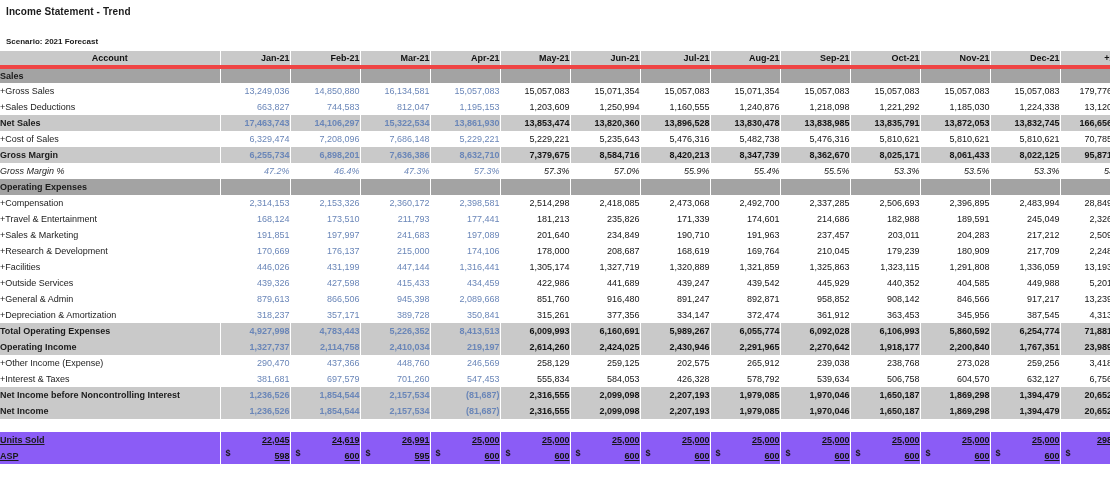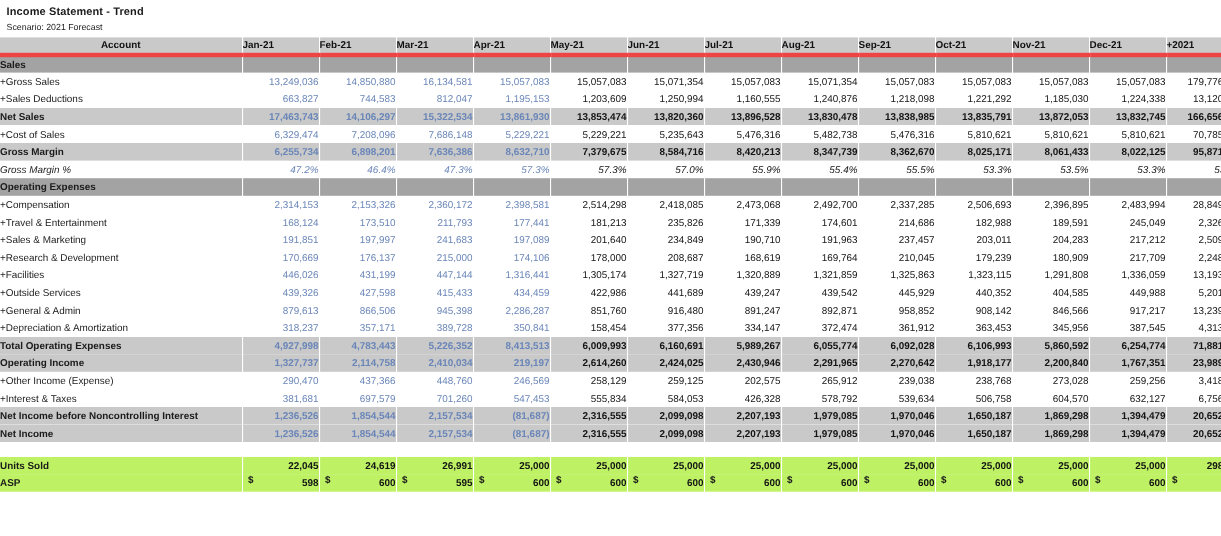--- a/index.html
+++ b/index.html
@@ -25,24 +25,24 @@
   }
   .doc-title {
     font-size: 10px;
     font-weight: bold;
     color: #1b1b1b;
     letter-spacing: 0.1px;
     line-height: 13px;
   }
   .doc-scenario {
     font-size: 8px;
-    font-weight: normal;
+    font-weight: bold;
     color: #1b1b1b;
     line-height: 12px;
-    margin-top: 1px;
+    margin-top: 18px;
   }
   table.grid {
     border-collapse: collapse;
     width: 1110px;
     table-layout: fixed;
     margin-top: 3px;
   }
   table.grid td, table.grid th {
     padding: 0;
     margin: 0;
@@ -61,42 +61,42 @@
   
   thead th {
     background: #c9c9c9;
     color: #111111;
     font-weight: bold;
     font-size: 9px;
     height: 17px;
     border-bottom: 4px solid #ef4444;
   }
   th.acct-h { text-align: center; }
-  th.num-h  { text-align: left; }
+  th.num-h  { text-align: right; }
 
   
   td.acct {
     text-align: left;
     padding-left: 6px;
     color: #1b1b1b;
   }
   td.num {
     text-align: right;
     padding-right: 7px;
     color: #1b1b1b;
     font-variant-numeric: tabular-nums;
   }
 
   
   tr.r-section td { background: #a3a3a3; font-weight: bold; }
   tr.r-sub     td { background: #ffffff; font-weight: normal; }
   tr.r-subtot  td { background: #c9c9c9; font-weight: bold; }
   tr.r-pct     td { background: #ffffff; font-style: italic; font-weight: normal; }
   tr.r-blank   td { background: #ffffff; height: 13px; border-right-color:#ffffff;}
-  tr.r-stat    td { background: #bef264; font-weight: bold; }
+  tr.r-stat    td { background: #8b5cf6; font-weight: bold; text-decoration: underline; }
 
   
   .v-blue  { color: #6a86b8; }
   .v-black { color: #141414; }
 
   
   td.cur {
     position: relative;
     text-align: right;
     padding-right: 7px;
@@ -376,38 +376,38 @@
           <td class="num"><span class="v-black">440,352</span></td>
           <td class="num"><span class="v-black">404,585</span></td>
           <td class="num"><span class="v-black">449,988</span></td>
           <td class="num"><span class="v-black">5,201,133</span></td>
         </tr>
         <tr class="r-sub">
           <td class="acct">+General &amp; Admin</td>
           <td class="num"><span class="v-blue">879,613</span></td>
           <td class="num"><span class="v-blue">866,506</span></td>
           <td class="num"><span class="v-blue">945,398</span></td>
-          <td class="num"><span class="v-blue">2,286,287</span></td>
+          <td class="num"><span class="v-blue">2,089,668</span></td>
           <td class="num"><span class="v-black">851,760</span></td>
           <td class="num"><span class="v-black">916,480</span></td>
           <td class="num"><span class="v-black">891,247</span></td>
           <td class="num"><span class="v-black">892,871</span></td>
           <td class="num"><span class="v-black">958,852</span></td>
           <td class="num"><span class="v-black">908,142</span></td>
           <td class="num"><span class="v-black">846,566</span></td>
           <td class="num"><span class="v-black">917,217</span></td>
           <td class="num"><span class="v-black">13,239,208</span></td>
         </tr>
         <tr class="r-sub">
           <td class="acct">+Depreciation &amp; Amortization</td>
           <td class="num"><span class="v-blue">318,237</span></td>
           <td class="num"><span class="v-blue">357,171</span></td>
           <td class="num"><span class="v-blue">389,728</span></td>
           <td class="num"><span class="v-blue">350,841</span></td>
-          <td class="num"><span class="v-black">158,454</span></td>
+          <td class="num"><span class="v-black">315,261</span></td>
           <td class="num"><span class="v-black">377,356</span></td>
           <td class="num"><span class="v-black">334,147</span></td>
           <td class="num"><span class="v-black">372,474</span></td>
           <td class="num"><span class="v-black">361,912</span></td>
           <td class="num"><span class="v-black">363,453</span></td>
           <td class="num"><span class="v-black">345,956</span></td>
           <td class="num"><span class="v-black">387,545</span></td>
           <td class="num"><span class="v-black">4,313,741</span></td>
         </tr>
         <tr class="r-subtot">

